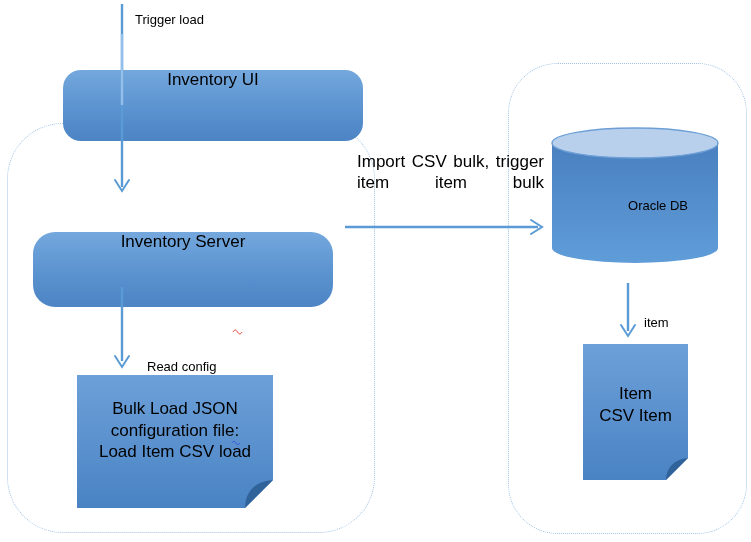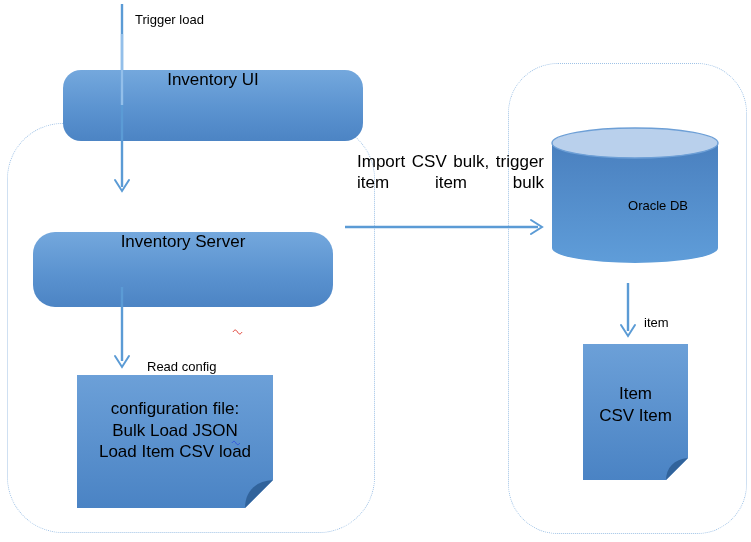--- a/index.html
+++ b/index.html
@@ -105,22 +105,22 @@
     </div>
   </div>
 
   <div class="lbl readconfig">Read config</div>
 
   <div class="lbl oracledb">Oracle DB</div>
 
   <div class="lbl readlbl">item</div>
 
   <div class="notetext bulk">
+    <div>Bulk Load JSON</div>
     <div>configuration file:</div>
-    <div>Bulk Load JSON</div>
     <div>Load Item CSV load</div>
   </div>
 
   <div class="notetext item">
     <div>Item</div>
     <div>CSV Item</div>
   </div>
 
 </div>
 

